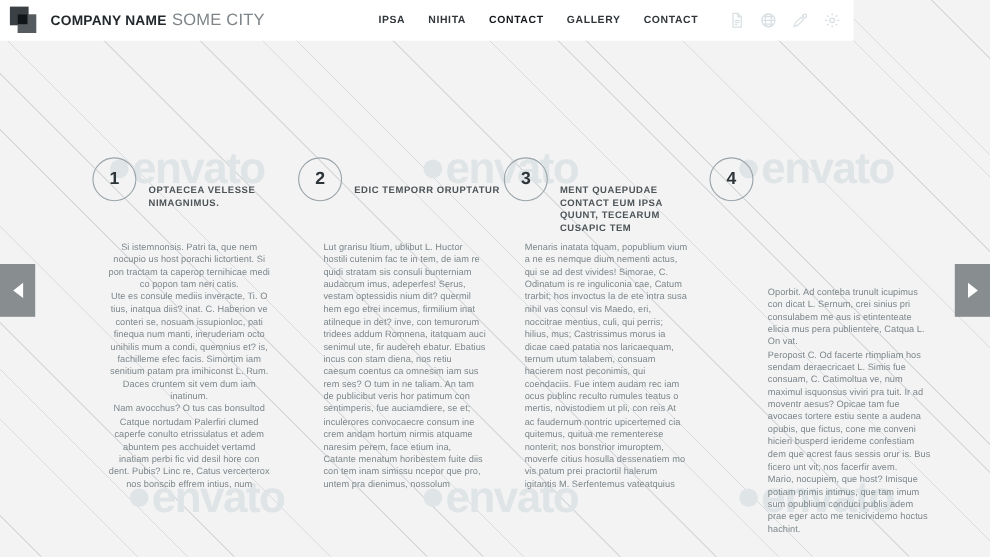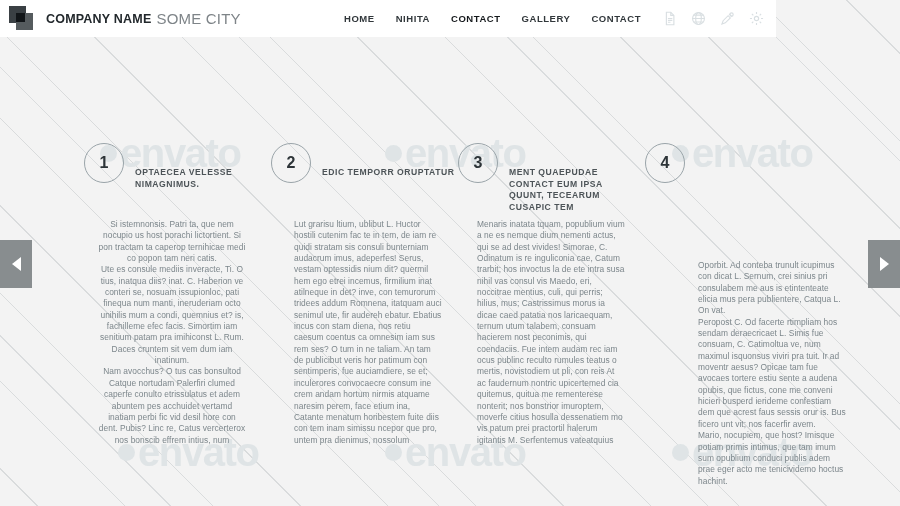--- a/index.html
+++ b/index.html
@@ -286,21 +286,21 @@
       <span class="logo-mark">
         <span class="logo-sq-a"></span>
         <span class="logo-sq-b"></span>
         <span class="logo-sq-c"></span>
       </span>
       <span class="brand-name">COMPANY NAME</span>
       <span class="brand-city">SOME CITY</span>
     </div>
 
     <nav class="nav">
-      <span class="nav-item">HOME</span>
+      <span class="nav-item">IPSA</span>
       <span class="nav-item">NIHITA</span>
       <span class="nav-item active">CONTACT</span>
       <span class="nav-item">GALLERY</span>
       <span class="nav-item">CONTACT</span>
     </nav>
 
     <div class="header-icons">
       <span class="h-icon">
         <svg viewBox="0 0 24 24" fill="none" stroke="currentColor" stroke-width="1.8">
           <path d="M7 2h7l5 5v15H7z"></path>

